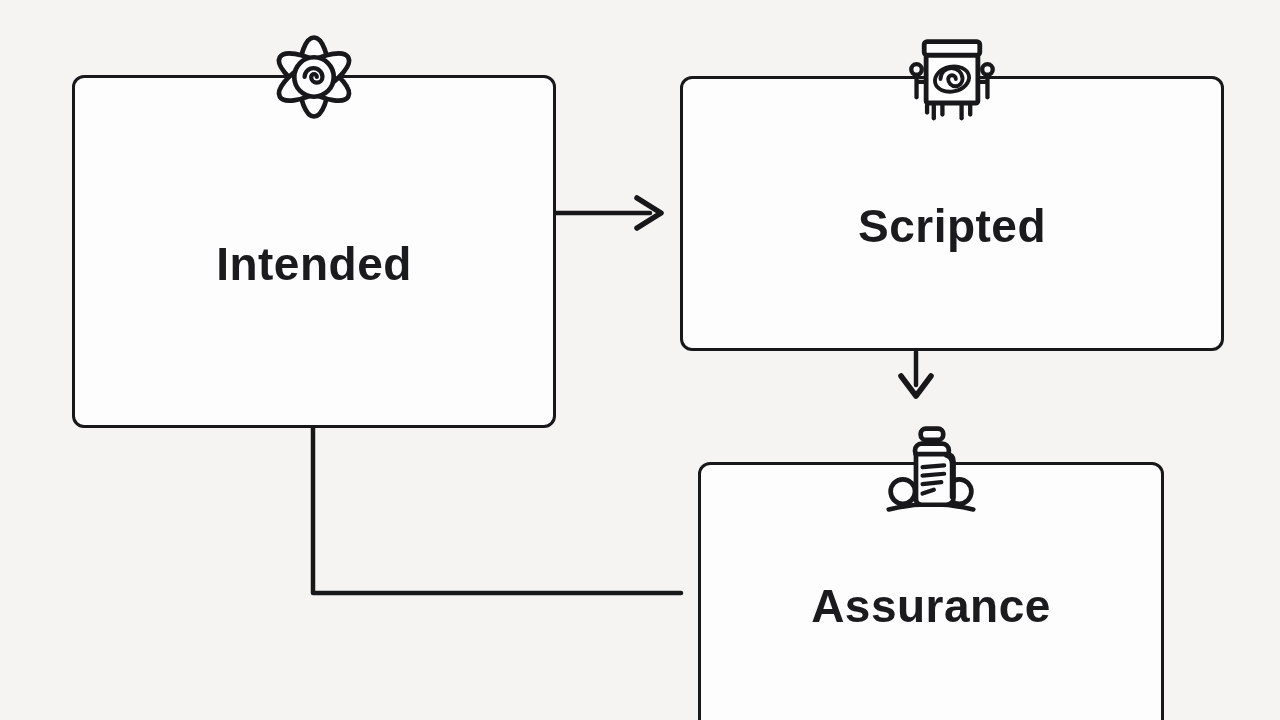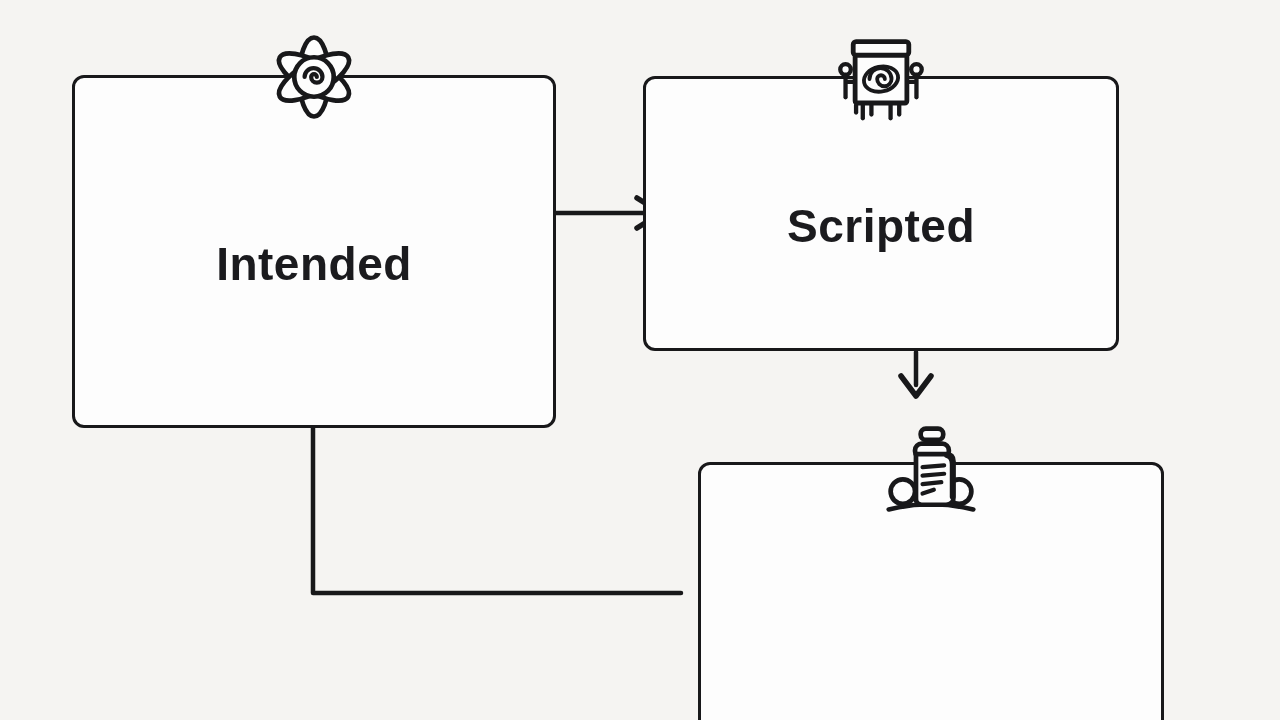--- a/index.html
+++ b/index.html
@@ -37,21 +37,21 @@
     text-align: center;
     font-weight: 700;
     font-size: 46px;
     line-height: 1.25;
     color: #1b1b1e;
     letter-spacing: 0.5px;
     padding-top: 26px;
   }
   .node-label span { display: block; }
   #node-intended-use      { left: 72px;  top: 75px;  width: 484px; height: 353px; }
-  #node-scripted-testing  { left: 643px; top: 76px;  width: 476px; height: 275px; }
+  #node-scripted-testing  { left: 680px; top: 76px;  width: 544px; height: 275px; }
   #node-unscripted-assurance { left: 698px; top: 462px; width: 466px; height: 275px; }
   #node-unscripted-assurance .node-label { padding-top: 14px; }
   .node-icon {
     position: absolute;
     left: 50%;
     transform: translateX(-50%);
     z-index: 3;
   }
   #node-intended-use .node-icon      { top: -48px; }
   #node-scripted-testing .node-icon  { top: -45px; }
@@ -146,16 +146,17 @@
 
         <g stroke-width="4.5">
           <path d="M41 46 L 64 44"></path>
           <path d="M41 55 L 64 53"></path>
           <path d="M41 64 L 61 62"></path>
           <path d="M41 74 L 53 70"></path>
         </g>
       </g>
     </svg>
     <div class="node-label">
+      <span>Assurance</span>
     </div>
   </div>
 
 </div>
 
 </body></html>

